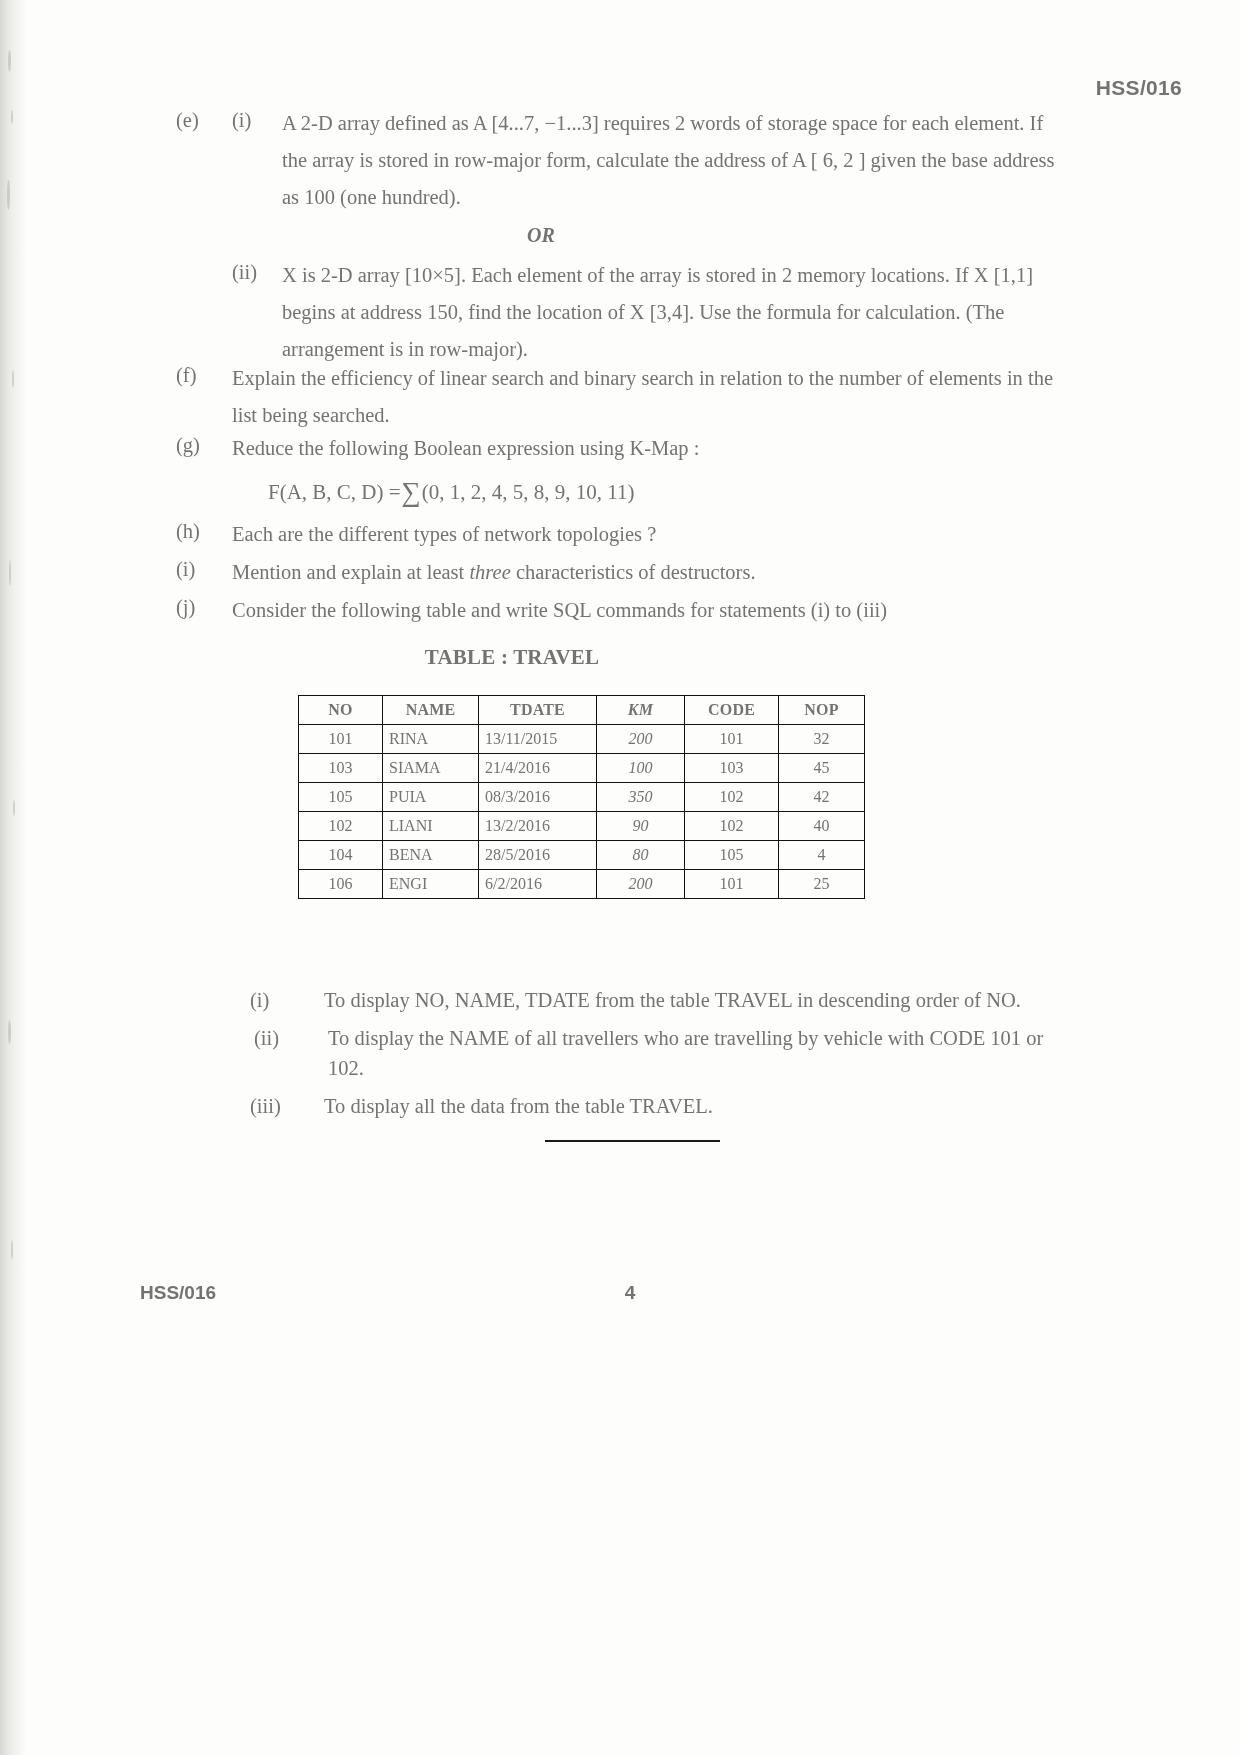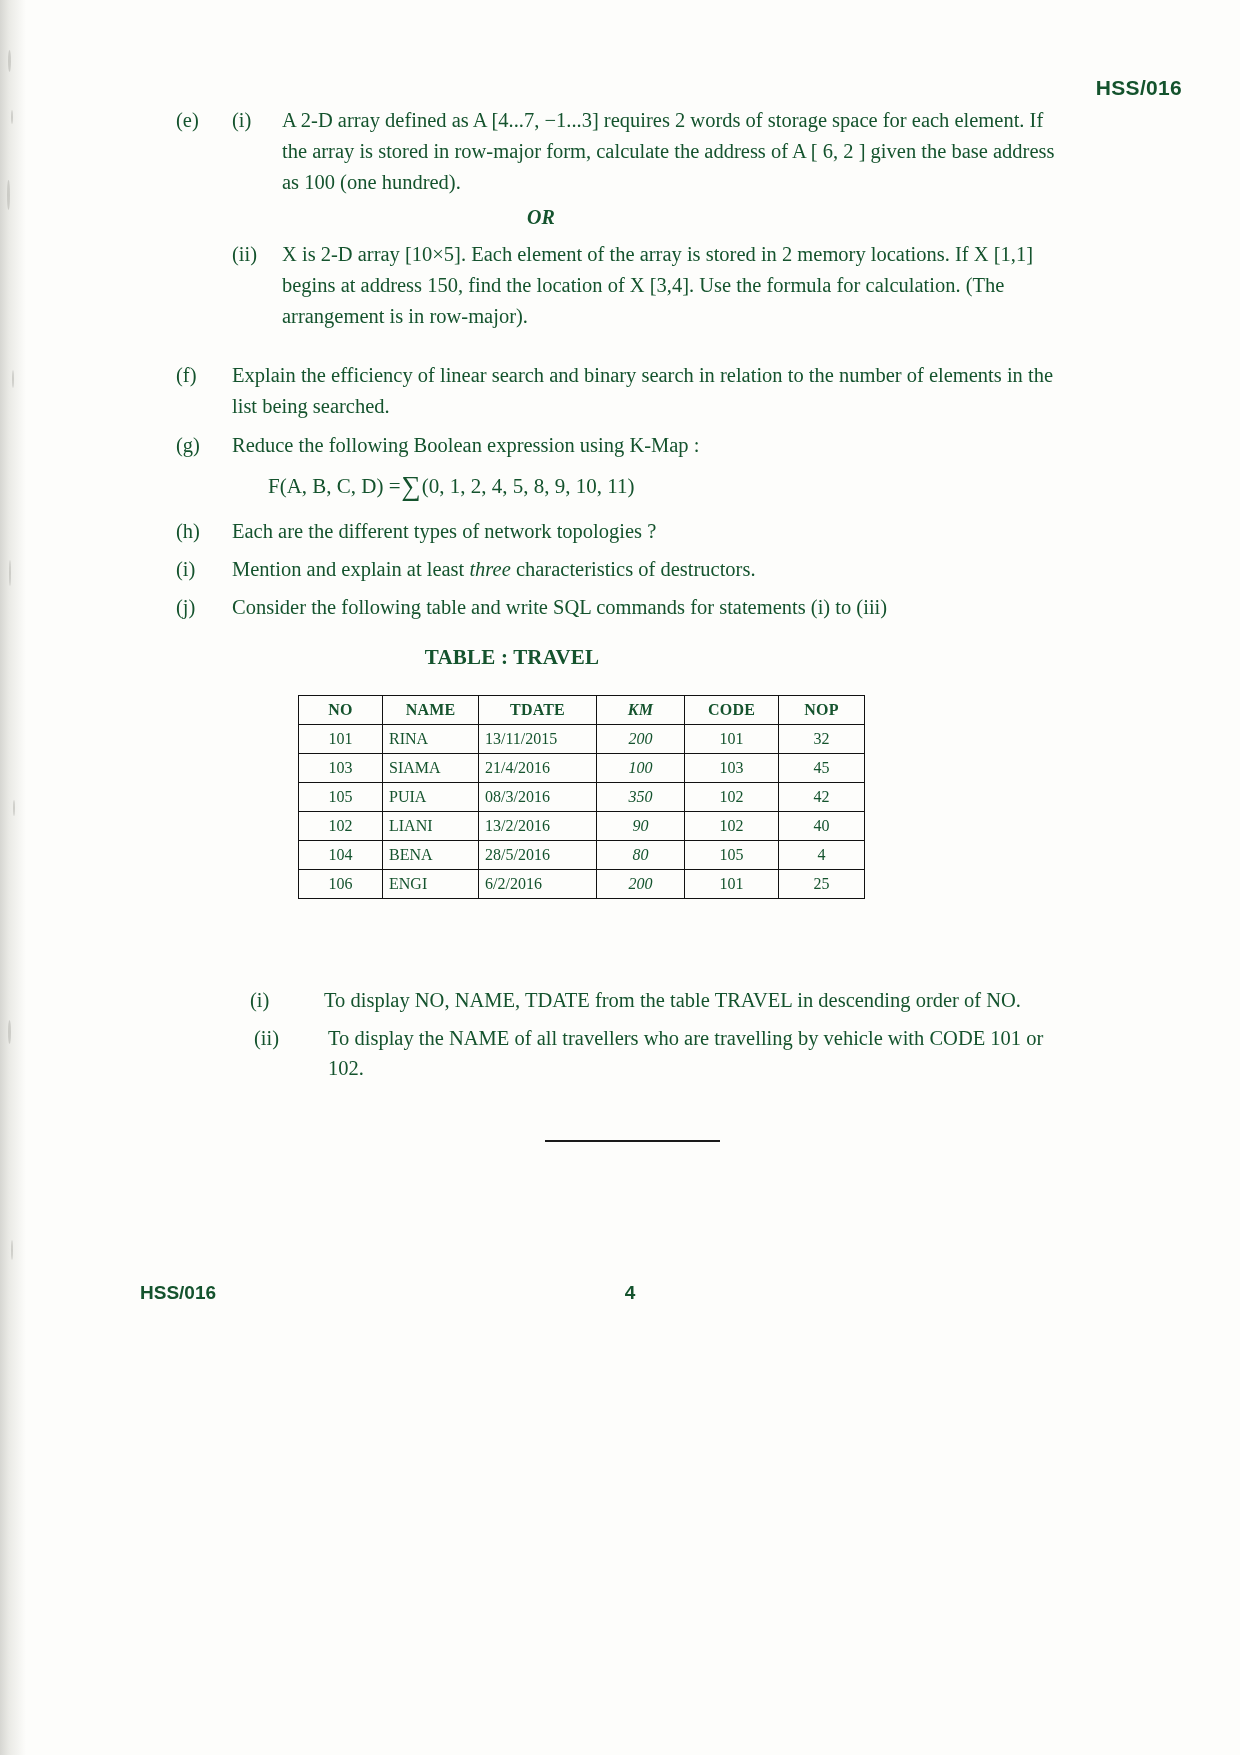--- a/index.html
+++ b/index.html
@@ -7,21 +7,21 @@
     padding: 0;
     background: #ffffff;
   }
   .page {
     position: relative;
     width: 1240px;
     height: 1755px;
     margin: 0 auto;
     background: #fdfdfb;
     font-family: "Liberation Serif", "DejaVu Serif", serif;
-    color: #14532d;
+    color: #737373;
     overflow: hidden;
   }
   
   .scan-edge {
     position: absolute;
     top: 0; left: 0;
     width: 26px; height: 100%;
     background: linear-gradient(to right, #c9c9c4 0%, #e4e4df 35%, #fdfdfb 100%);
     opacity: .75;
   }
@@ -61,21 +61,21 @@
   .q-sublabel {
     width: 50px;
     flex: 0 0 50px;
     text-align: left;
     font-size: 20.5px;
     line-height: 31px;
   }
   .q-text {
     flex: 1 1 auto;
     font-size: 20.5px;
-    line-height: 31px;
+    line-height: 37px;
     text-align: left;
   }
   .block-e {
     position: absolute;
     left: 176px;
     top: 105px;
     width: 880px;
   }
   .indent-sub {
     margin-left: 56px;
@@ -371,20 +371,24 @@
 
   <div class="sql-items">
     <div class="sql-row">
       <div class="sql-label">(i)</div>
       <div class="sql-text">To display NO, NAME, TDATE from the table TRAVEL in descending order of NO.</div>
     </div>
     <div class="sql-row">
       <div class="sql-label ii">(ii)</div>
       <div class="sql-text">To display the NAME of all travellers who are travelling by vehicle with CODE 101 or 102.</div>
     </div>
+    <div class="sql-row">
+      <div class="sql-label iii">(iii)</div>
+      <div class="sql-text">To display all the data from the table TRAVEL.</div>
+    </div>
   </div>
 
   <div class="rule"></div>
 
   <div class="footer">
     <div class="footer-code">HSS/016</div>
     <div class="footer-page">4</div>
   </div>
 
 </div>

